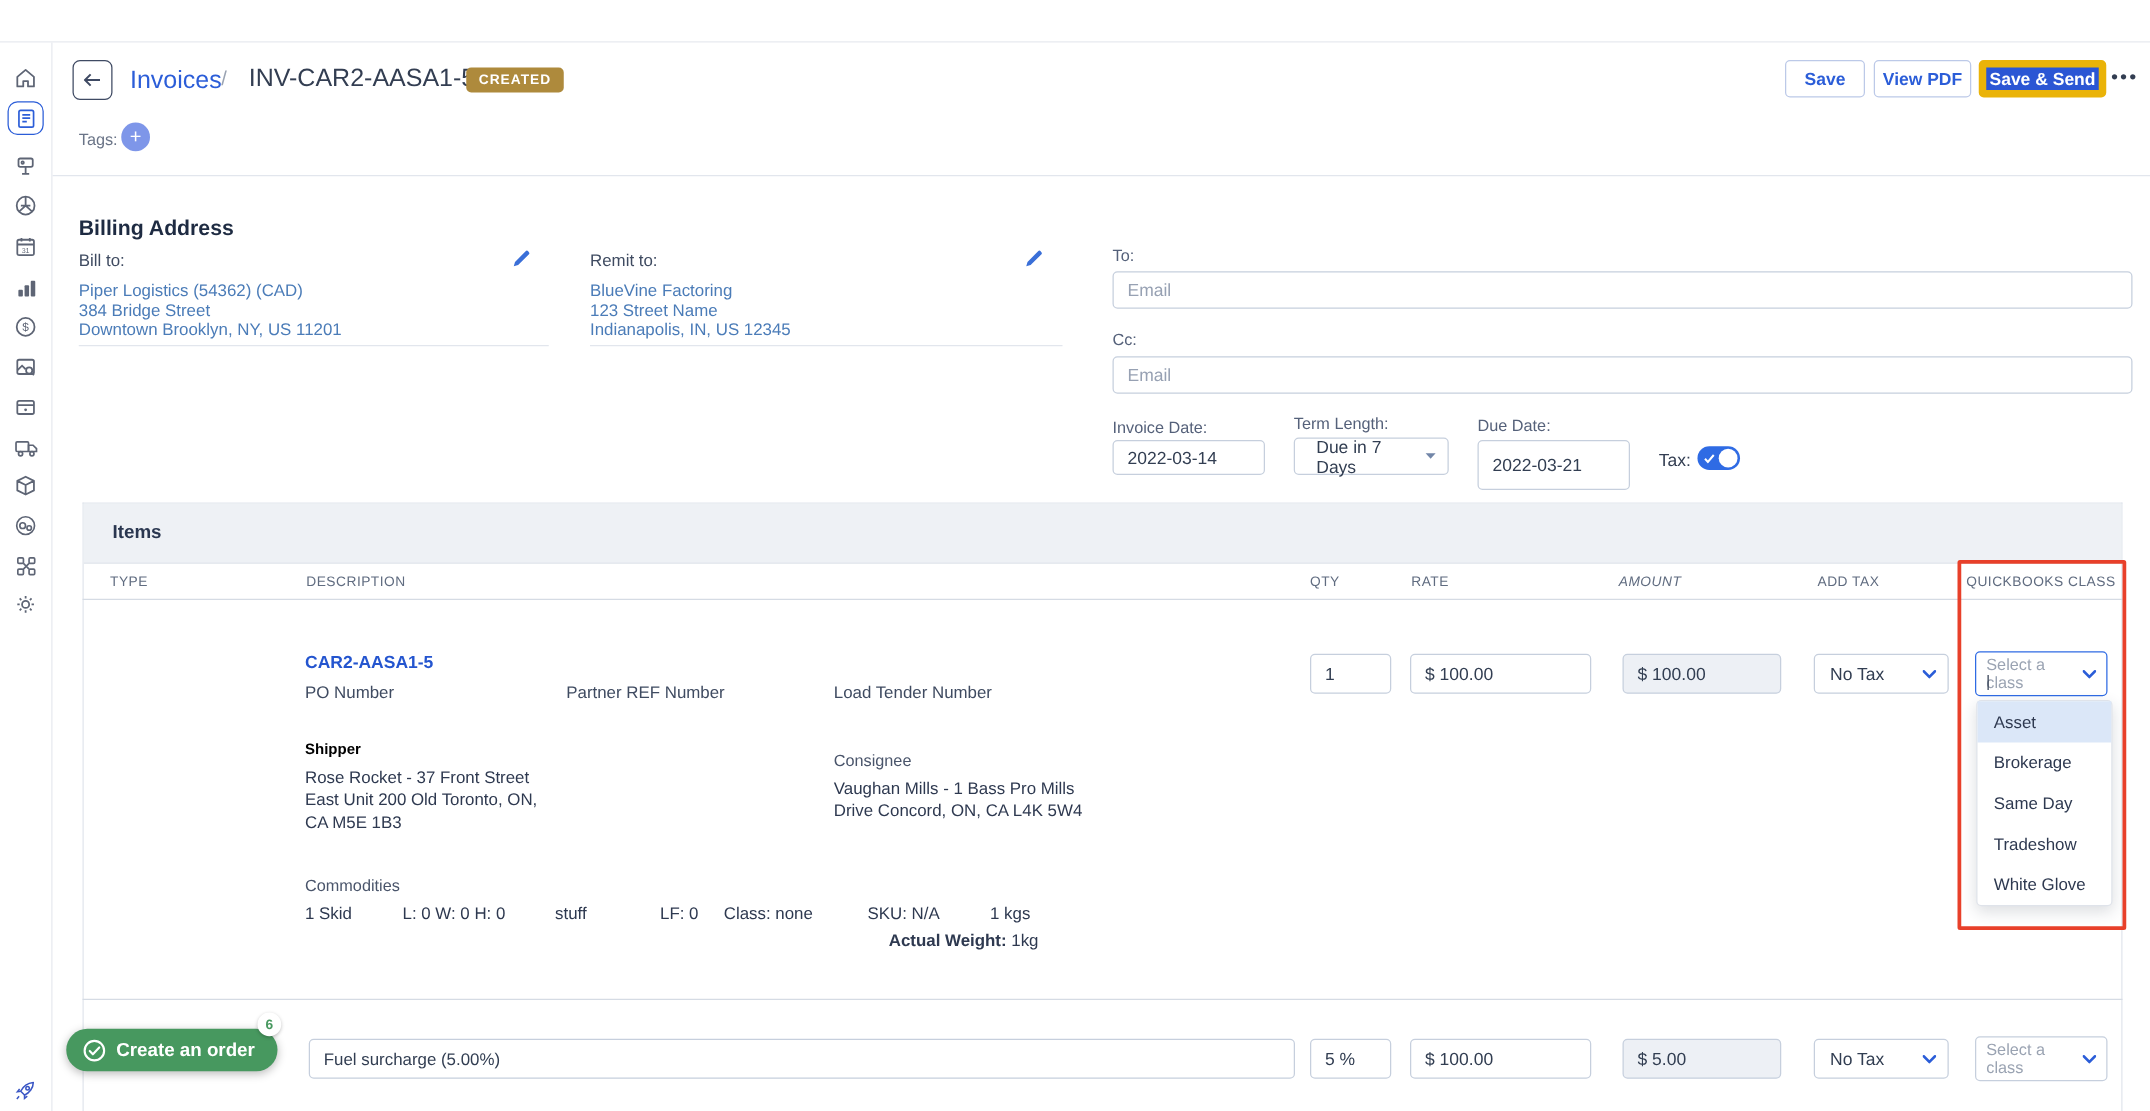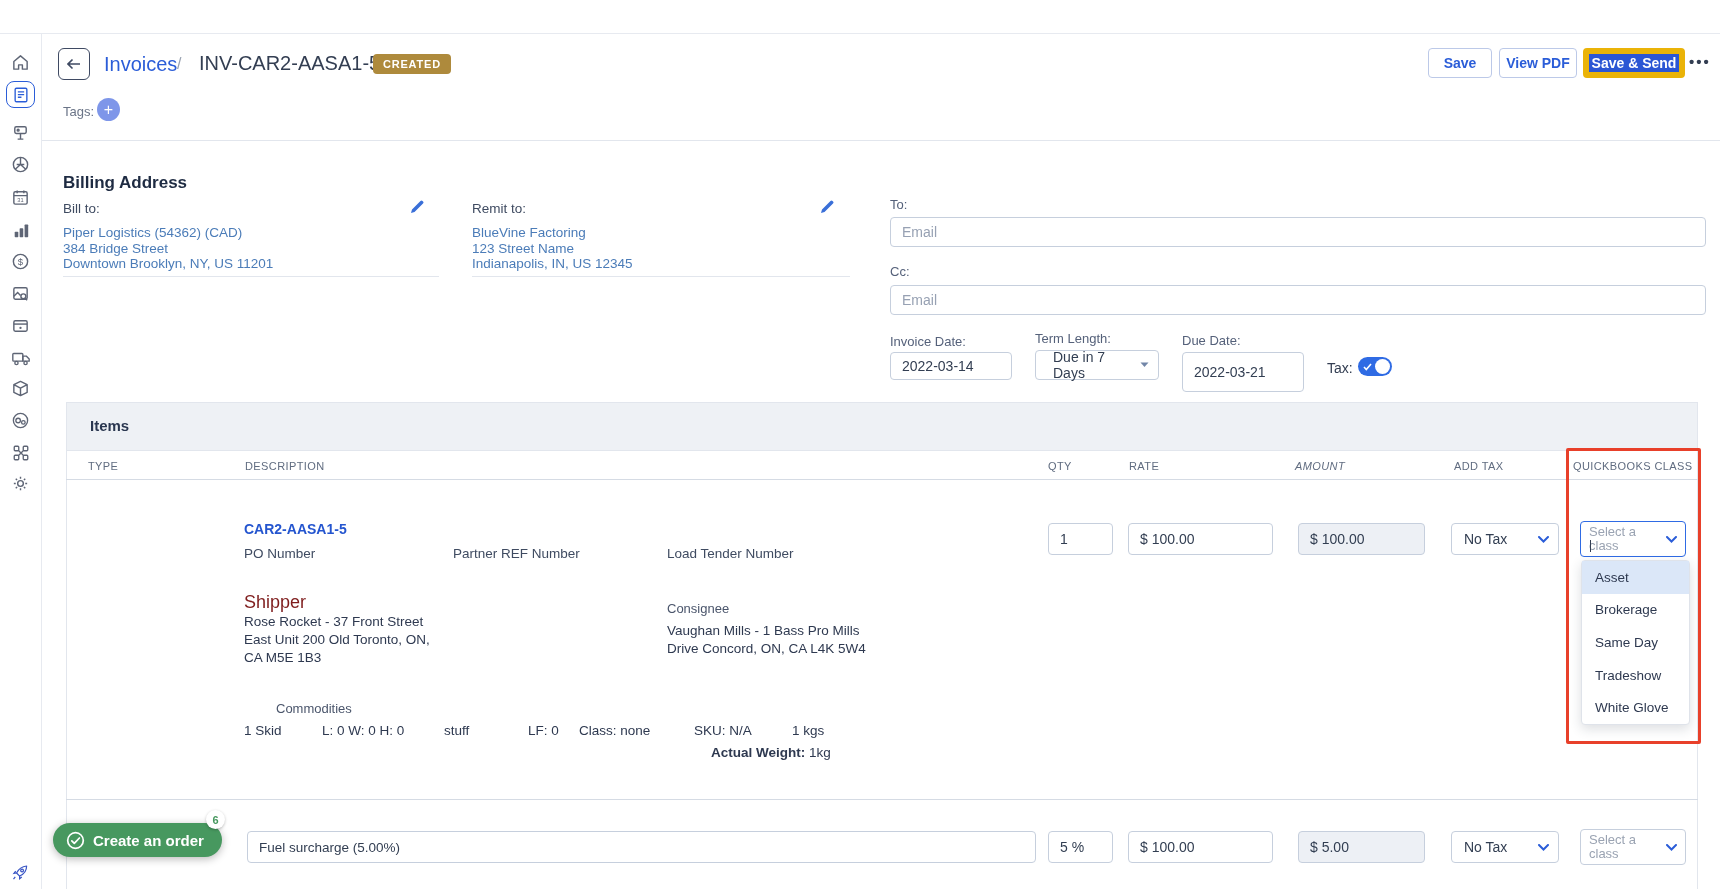--- a/index.html
+++ b/index.html
@@ -302,27 +302,27 @@
   <span class="th" style="left:1229px;font-style:italic;">AMOUNT</span>
   <span class="th" style="left:1388px;">ADD TAX</span>
   <span class="th" style="left:1507px;">QUICKBOOKS CLASS</span>
 </div>
 
 <a class="abs" style="left:244px;top:521px;font-size:14px;font-weight:bold;color:#2455cf;text-decoration:none;cursor:pointer;">CAR2-AASA1-5</a>
 <span class="abs" style="left:244px;top:546px;font-size:13.5px;color:#3f4b61;">PO Number</span>
 <span class="abs" style="left:453px;top:546px;font-size:13.5px;color:#3f4b61;">Partner REF Number</span>
 <span class="abs" style="left:667px;top:546px;font-size:13.5px;color:#3f4b61;">Load Tender Number</span>
 
-<span class="abs" style="left:244px;top:592px;font-size:18px;color:#7f1d1d;">Shipper</span>
+<span class="abs" style="left:244px;top:592px;font-size:12px;color:#000000;font-weight:bold;">Shipper</span>
 <div class="abs" style="left:244px;top:613px;width:193px;font-size:13.5px;line-height:18px;color:#2e3950;">Rose Rocket - 37 Front Street East Unit 200 Old Toronto, ON, CA M5E 1B3</div>
 
 <span class="abs" style="left:667px;top:601px;font-size:13px;color:#4a556b;">Consignee</span>
 <div class="abs" style="left:667px;top:622px;width:205px;font-size:13.5px;line-height:18px;color:#2e3950;">Vaughan Mills - 1 Bass Pro Mills Drive Concord, ON, CA L4K 5W4</div>
 
-<span class="abs" style="left:244px;top:701px;font-size:13px;color:#4a556b;margin-left:32px;">Commodities</span>
+<span class="abs" style="left:244px;top:701px;font-size:13px;color:#4a556b;">Commodities</span>
 <span class="abs" style="left:244px;top:723px;font-size:13.5px;color:#2e3950;">1 Skid</span>
 <span class="abs" style="left:322px;top:723px;font-size:13.5px;color:#2e3950;">L: 0 W: 0 H: 0</span>
 <span class="abs" style="left:444px;top:723px;font-size:13.5px;color:#2e3950;">stuff</span>
 <span class="abs" style="left:516px;top:723px;font-size:13.5px;color:#2e3950;margin-left:12px;">LF: 0</span>
 <span class="abs" style="left:579px;top:723px;font-size:13.5px;color:#2e3950;">Class: none</span>
 <span class="abs" style="left:694px;top:723px;font-size:13.5px;color:#2e3950;">SKU: N/A</span>
 <span class="abs" style="left:792px;top:723px;font-size:13.5px;color:#2e3950;">1 kgs</span>
 <span class="abs" style="left:711px;top:745px;font-size:13.5px;color:#2e3950;">
   <b>Actual Weight:</b>
   <span>1kg</span>

